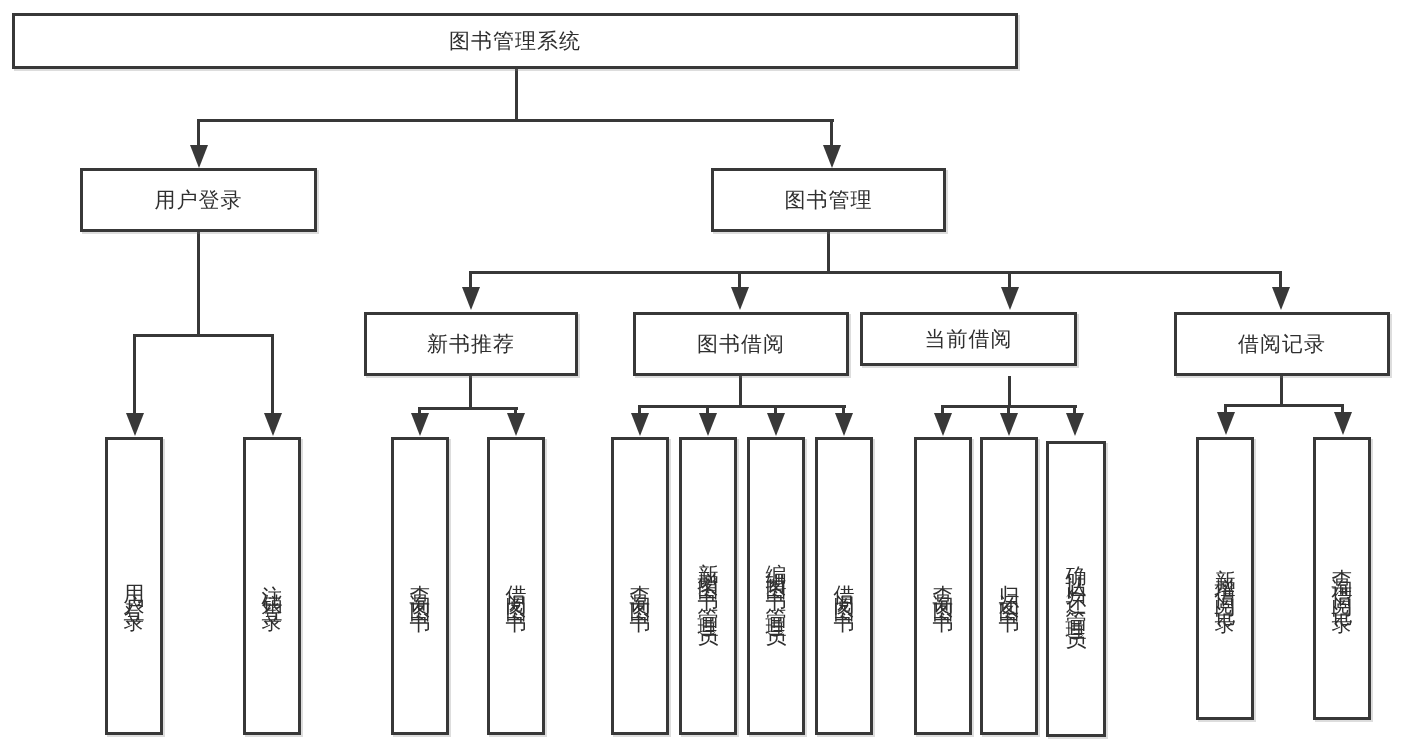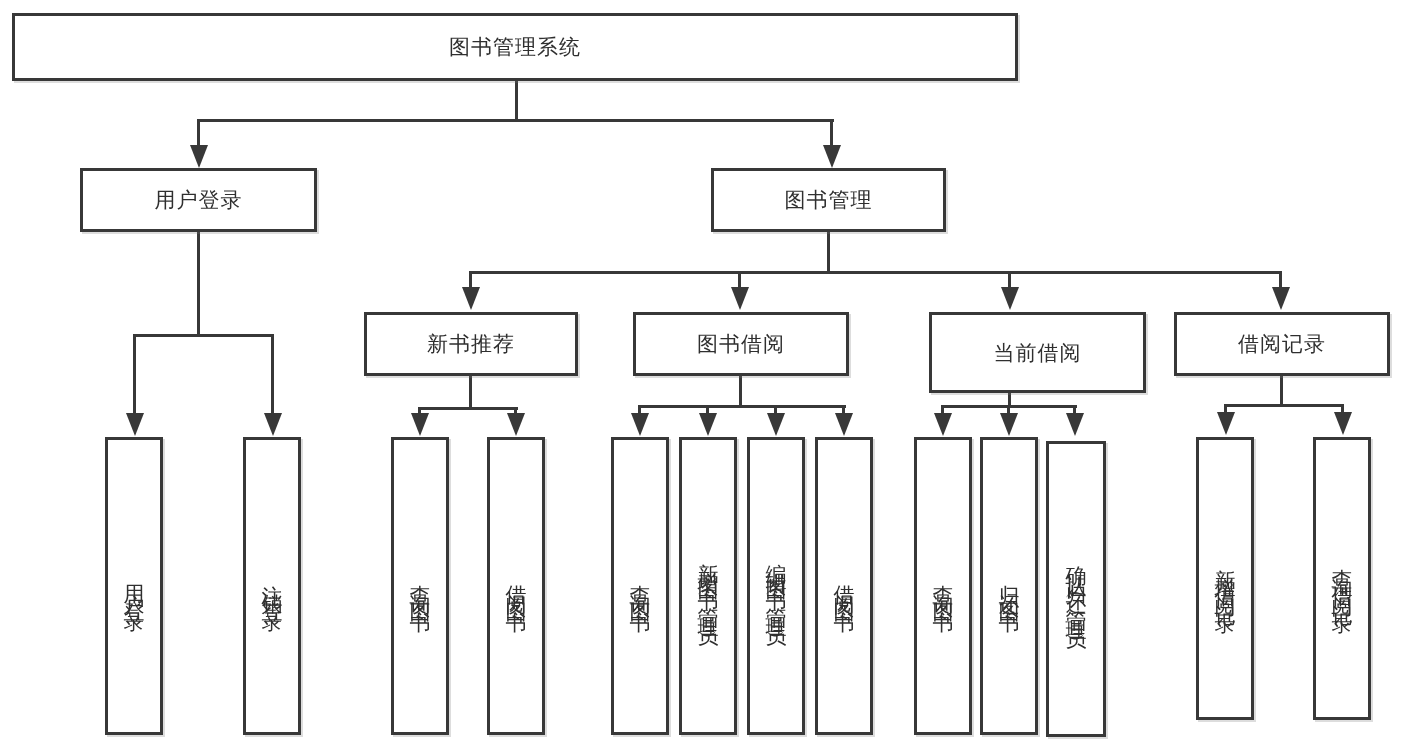--- a/index.html
+++ b/index.html
@@ -93,38 +93,38 @@
   <div class="vl" style="left:1073px;top:407px;height:8px"></div>
   <div class="ar" style="left:1066px;top:413px"></div>
 
   <div class="vl" style="left:1280px;top:376px;height:30px"></div>
   <div class="hl" style="left:1224px;top:404px;width:120px"></div>
   <div class="vl" style="left:1224px;top:406px;height:8px"></div>
   <div class="ar" style="left:1217px;top:412px"></div>
   <div class="vl" style="left:1341px;top:406px;height:8px"></div>
   <div class="ar" style="left:1334px;top:412px"></div>
 
-  <div class="node" style="left:12px;top:13px;width:1006px;height:68px">
+  <div class="node" style="left:12px;top:13px;width:1006px;height:56px">
     <span class="hlabel">图书管理系统</span>
   </div>
 
   <div class="node" style="left:80px;top:168px;width:237px;height:64px">
     <span class="hlabel">用户登录</span>
   </div>
   <div class="node" style="left:711px;top:168px;width:235px;height:64px">
     <span class="hlabel">图书管理</span>
   </div>
 
   <div class="node" style="left:364px;top:312px;width:214px;height:64px">
     <span class="hlabel">新书推荐</span>
   </div>
   <div class="node" style="left:633px;top:312px;width:216px;height:64px">
     <span class="hlabel">图书借阅</span>
   </div>
-  <div class="node" style="left:929px;top:312px;width:217px;height:81px">
+  <div class="node" style="left:860px;top:312px;width:217px;height:54px">
     <span class="hlabel">当前借阅</span>
   </div>
   <div class="node" style="left:1174px;top:312px;width:216px;height:64px">
     <span class="hlabel">借阅记录</span>
   </div>
 
   <div class="node" style="left:105px;top:437px;width:58px;height:298px">
     <span class="vlabel">用户登录</span>
   </div>
   <div class="node" style="left:243px;top:437px;width:58px;height:298px">

